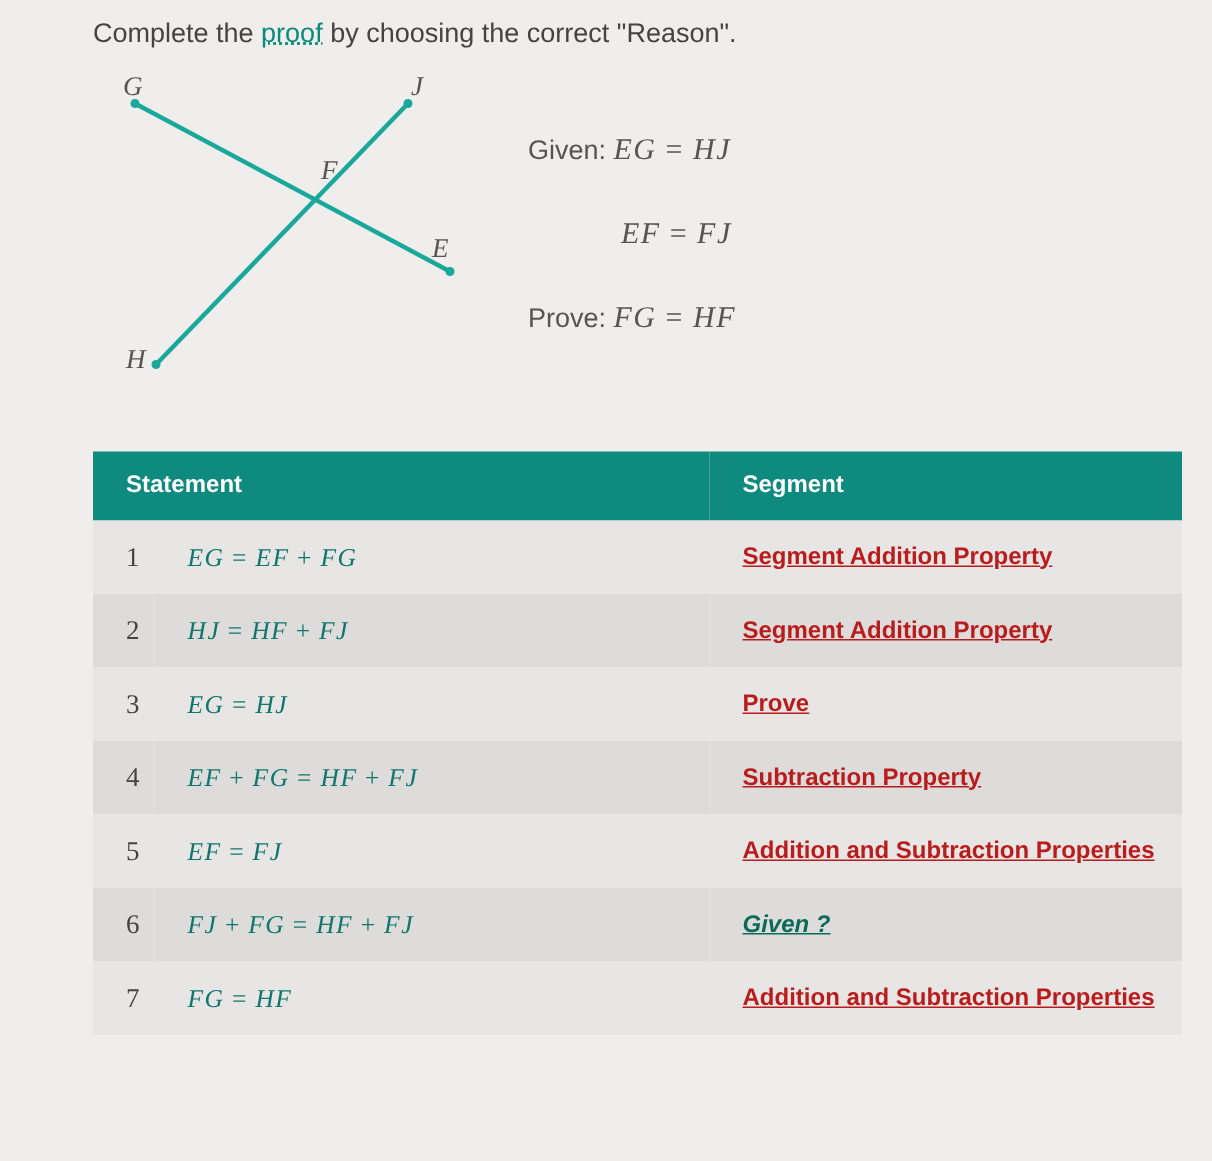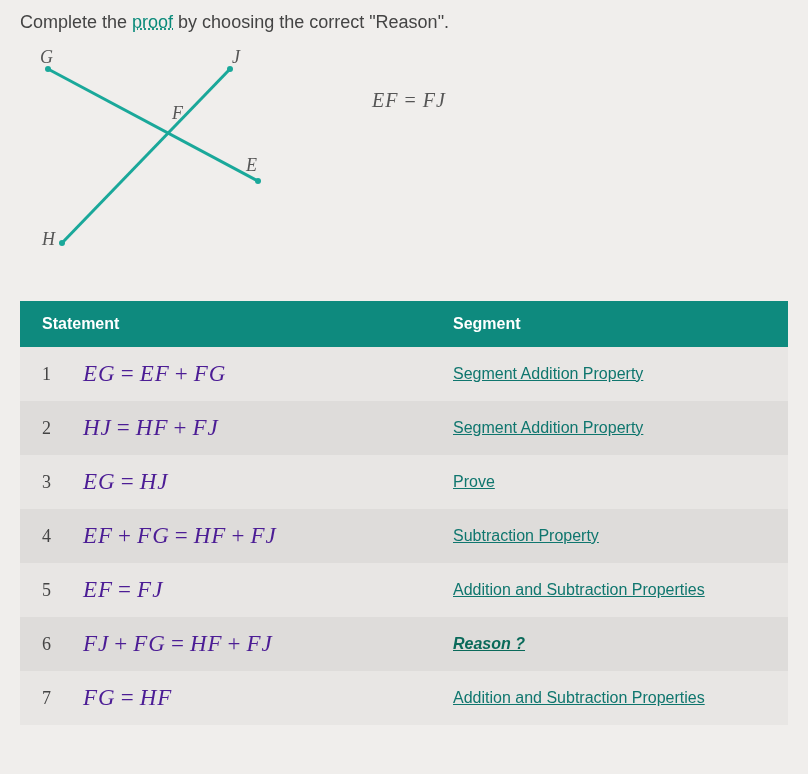--- a/index.html
+++ b/index.html
@@ -10,20 +10,21 @@
     body {
       font-family: Arial, sans-serif;
       background: #f0eeec;
       color: #3a3a3a;
       width: 808px;
       height: 774px;
       overflow: hidden;
     }
     .container {
       padding: 12px 20px 0 20px;
+      margin-left: 42px;
     }
     .instruction {
       font-size: 18px;
       color: #444;
       margin-bottom: 18px;
     }
     .proof-link {
       color: #0a8a7a;
       text-decoration: underline;
       text-decoration-style: dotted;
@@ -97,34 +98,35 @@
     }
     .row-num {
       width: 30px;
       font-family: 'Times New Roman', serif;
       font-size: 18px;
       color: #444;
     }
     .stmt {
       font-family: 'Times New Roman', serif;
       font-style: italic;
-      font-size: 23px;
-      color: #4c1d95;
+      font-size: 17px;
+      color: #0f766e;
       letter-spacing: 1px;
       width: 370px;
     }
     .stmt .op {
       font-style: normal;
       padding: 0 5px;
     }
     .reason-link {
-      color: #0f766e;
+      color: #b91c1c;
       text-decoration: underline;
       font-size: 16px;
       cursor: pointer;
+      font-weight: bold;
     }
     .reason-question {
       color: #0a6a5a;
       text-decoration: underline;
       font-weight: bold;
       font-style: italic;
       font-size: 16px;
       cursor: pointer;
     }
   </style>
@@ -147,22 +149,30 @@
         <circle cx="42" cy="192" r="3" fill="#1aa89a"></circle>
       </svg>
       <span class="label" style="left:20px; top:-4px;">G</span>
       <span class="label" style="left:212px; top:-4px;">J</span>
       <span class="label" style="left:152px; top:52px;">F</span>
       <span class="label" style="left:226px; top:104px;">E</span>
       <span class="label" style="left:22px; top:178px;">H</span>
     </div>
 
     <div class="given-prove">
+      <div class="row">
+        <span class="label-word">Given:</span>
+        <span class="math"><span>EG</span><span class="eq">=</span><span>HJ</span></span>
+      </div>
       <div class="row" style="padding-left:62px;">
         <span class="math"><span>EF</span><span class="eq">=</span><span>FJ</span></span>
+      </div>
+      <div class="row">
+        <span class="label-word">Prove:</span>
+        <span class="math"><span>FG</span><span class="eq">=</span><span>HF</span></span>
       </div>
     </div>
   </div>
 
   <table class="proof-table">
     <thead>
       <tr class="table-header">
         <th colspan="2">Statement</th>
         <th>Segment</th>
       </tr>
@@ -189,21 +199,21 @@
         <td><span class="reason-link">Subtraction Property</span></td>
       </tr>
       <tr class="proof-row">
         <td class="row-num">5</td>
         <td class="stmt"><span class="math">EF<span class="op">=</span>FJ</span></td>
         <td><span class="reason-link">Addition and Subtraction Properties</span></td>
       </tr>
       <tr class="proof-row">
         <td class="row-num">6</td>
         <td class="stmt"><span class="math">FJ<span class="op">+</span>FG<span class="op">=</span>HF<span class="op">+</span>FJ</span></td>
-        <td><span class="reason-question">Reason ?</span></td>
+        <td><span class="reason-question">Given ?</span></td>
       </tr>
       <tr class="proof-row">
         <td class="row-num">7</td>
         <td class="stmt"><span class="math">FG<span class="op">=</span>HF</span></td>
         <td><span class="reason-link">Addition and Subtraction Properties</span></td>
       </tr>
     </tbody>
   </table>
 </div>
 

